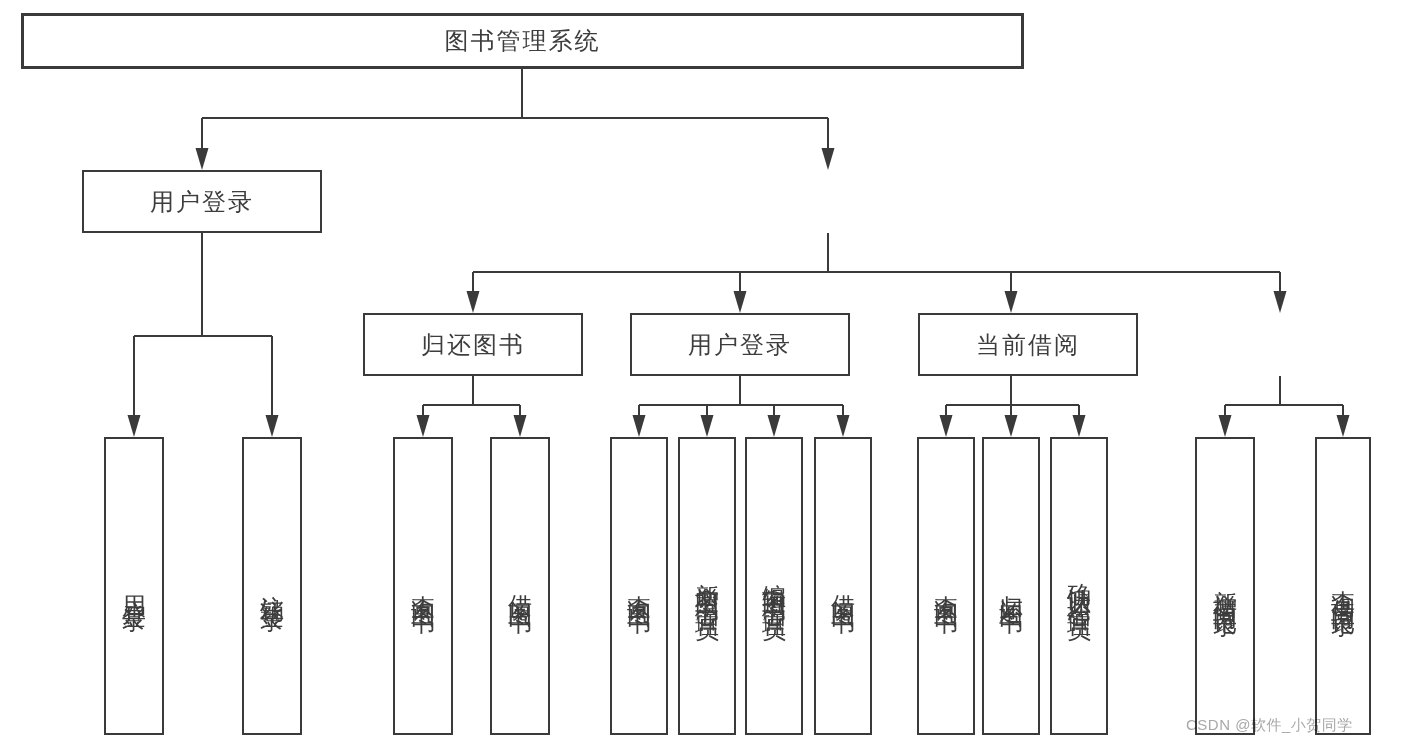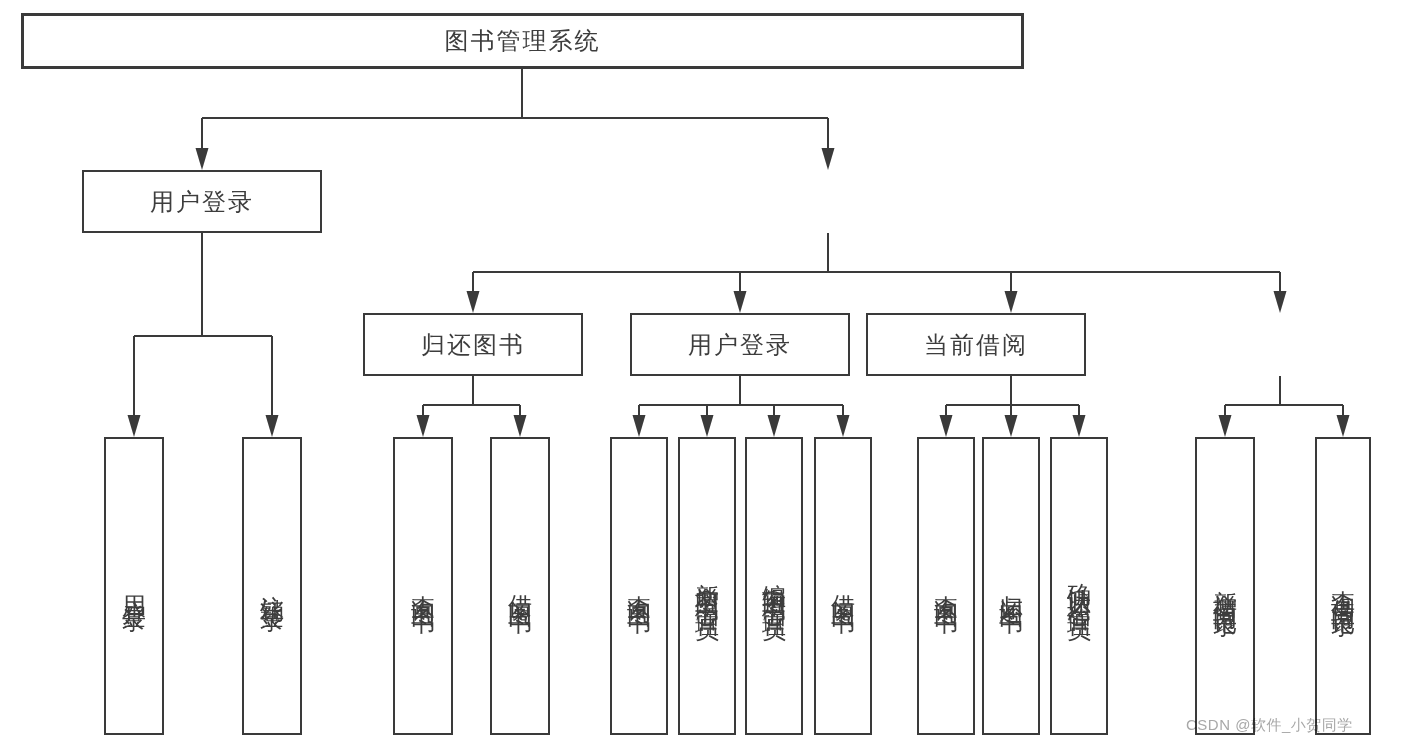--- a/index.html
+++ b/index.html
@@ -72,21 +72,21 @@
       <polygon points="1336.5,415 1349.5,415 1343,437"></polygon>
     </g>
   </svg>
 
   <div class="box root" style="left:21px;top:13px;width:1003px;height:56px">图书管理系统</div>
 
   <div class="box" style="left:82px;top:170px;width:240px;height:63px">用户登录</div>
 
   <div class="box" style="left:363px;top:313px;width:220px;height:63px">归还图书</div>
   <div class="box" style="left:630px;top:313px;width:220px;height:63px">用户登录</div>
-  <div class="box" style="left:866px;top:313px;width:220px;height:63px">当前借阅</div>
+  <div class="box" style="left:918px;top:313px;width:220px;height:63px">当前借阅</div>
 
   <div class="box v" style="left:104px;top:437px;width:60px;height:298px">用户登录</div>
   <div class="box v" style="left:242px;top:437px;width:60px;height:298px">注销登录</div>
 
   <div class="box v" style="left:393px;top:437px;width:60px;height:298px">查询图书</div>
   <div class="box v" style="left:490px;top:437px;width:60px;height:298px">借阅图书</div>
 
   <div class="box v" style="left:610px;top:437px;width:58px;height:298px">查询图书</div>
   <div class="box v" style="left:678px;top:437px;width:58px;height:298px">新增图书（管理员）</div>
   <div class="box v" style="left:745px;top:437px;width:58px;height:298px">编辑图书（管理员）</div>

